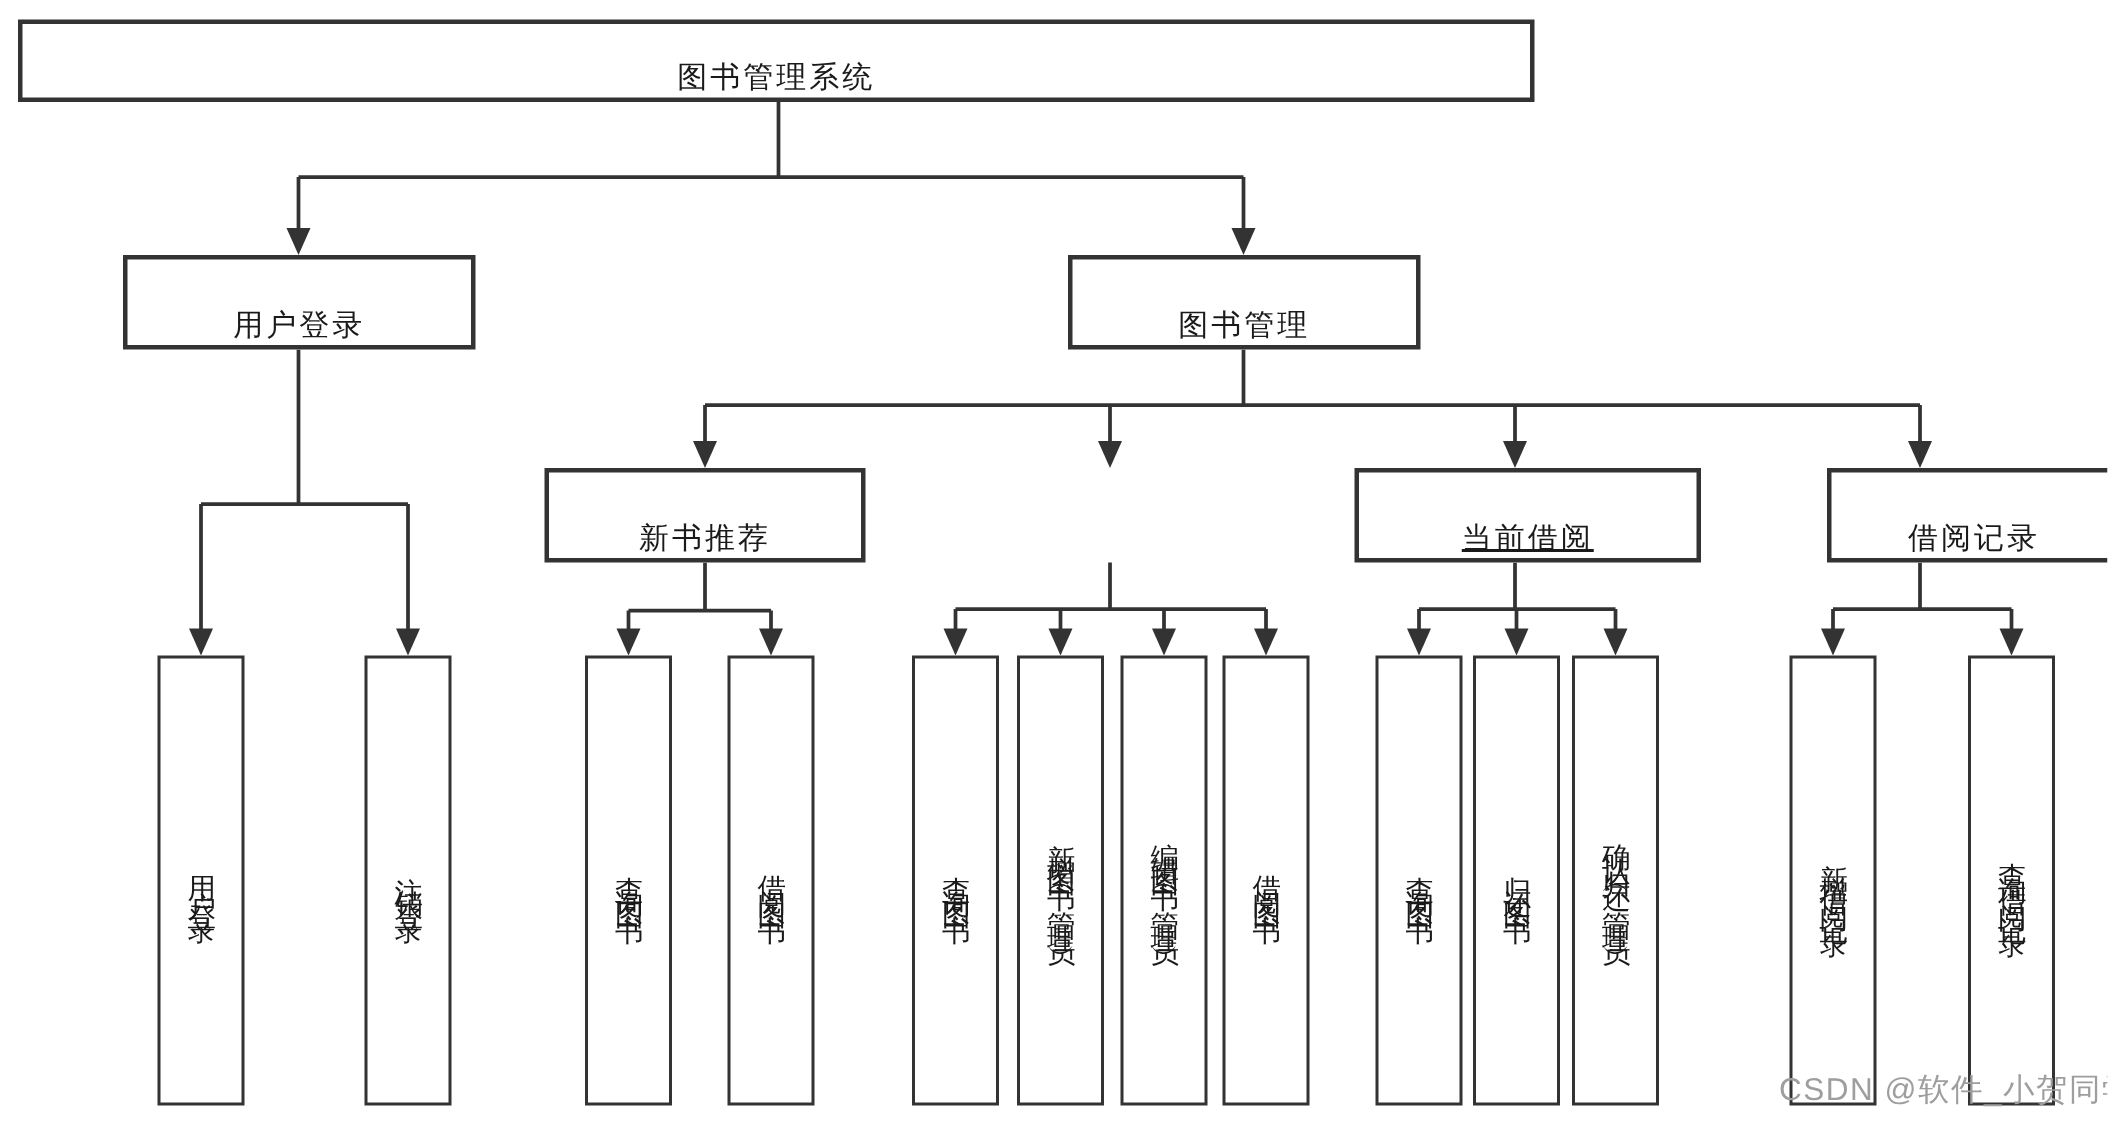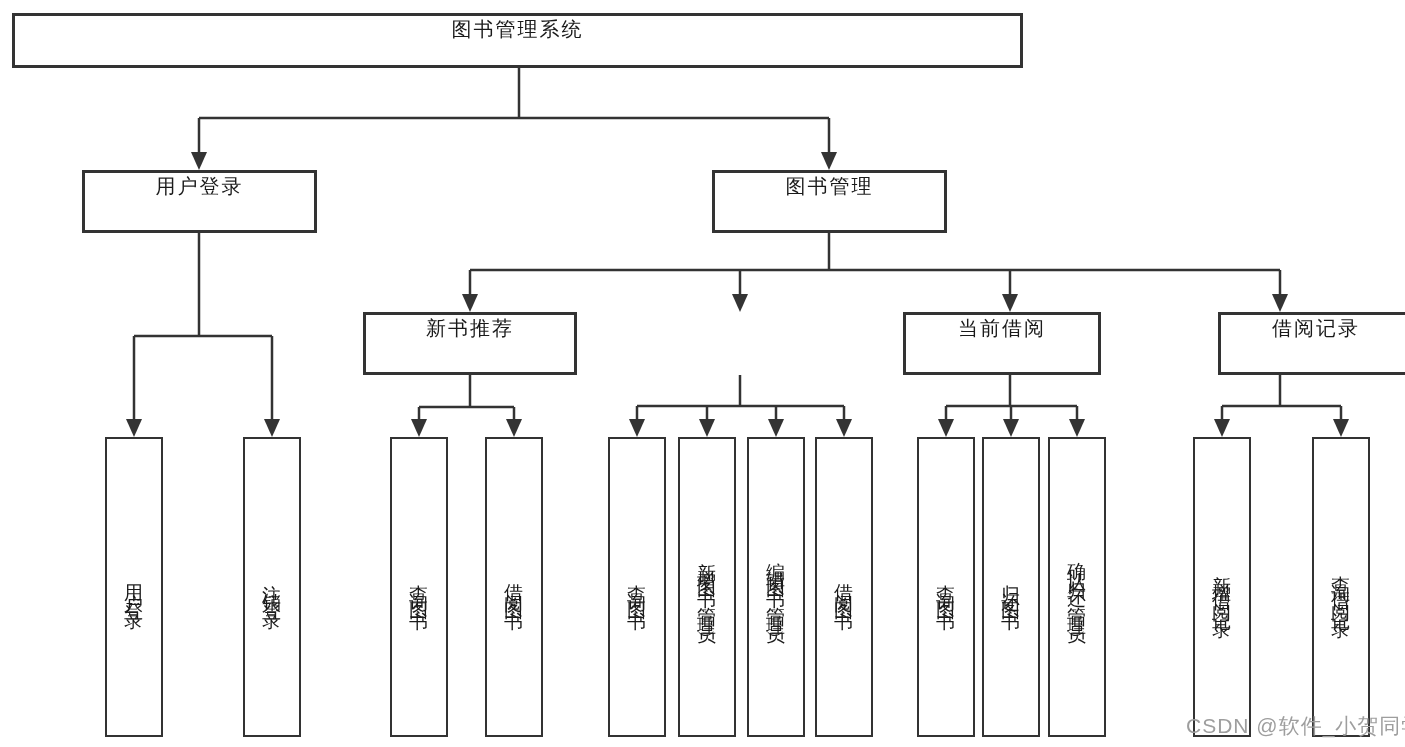--- a/index.html
+++ b/index.html
@@ -16,21 +16,21 @@
     left: 0; top: 0;
     width: 1405px; height: 747px;
     pointer-events: none;
   }
   .node {
     position: absolute;
     box-sizing: border-box;
     background: #ffffff;
     border: 3px solid #333333;
     display: flex;
-    align-items: flex-start;
+    align-items: flex-end;
     justify-content: center;
     color: #1a1a1a;
     font-size: 20px;
     letter-spacing: 2px;
     white-space: nowrap;
   }
   .vnode {
     position: absolute;
     box-sizing: border-box;
     background: #ffffff;
@@ -150,21 +150,21 @@
   <div class="node" style="left:82px; top:170px; width:235px; height:63px;">
     <span>用户登录</span>
   </div>
   <div class="node" style="left:363px; top:312px; width:214px; height:63px;">
     <span>新书推荐</span>
   </div>
 
   <div class="node" style="left:712px; top:170px; width:235px; height:63px;">
     <span>图书管理</span>
   </div>
-  <div class="node" style="left:903px; top:312px; width:198px; height:63px;">
+  <div class="node" style="left:903px; top:312px; width:231px; height:63px;text-decoration:underline;">
     <span>当前借阅</span>
   </div>
   <div class="node" style="left:1172px; top:312px; width:196px; height:63px;margin-left:46px;">
     <span>借阅记录</span>
   </div>
 
   <div class="vnode" style="left:105px;">
     <span class="vtext">用户登录</span>
   </div>
   <div class="vnode" style="left:243px;">

